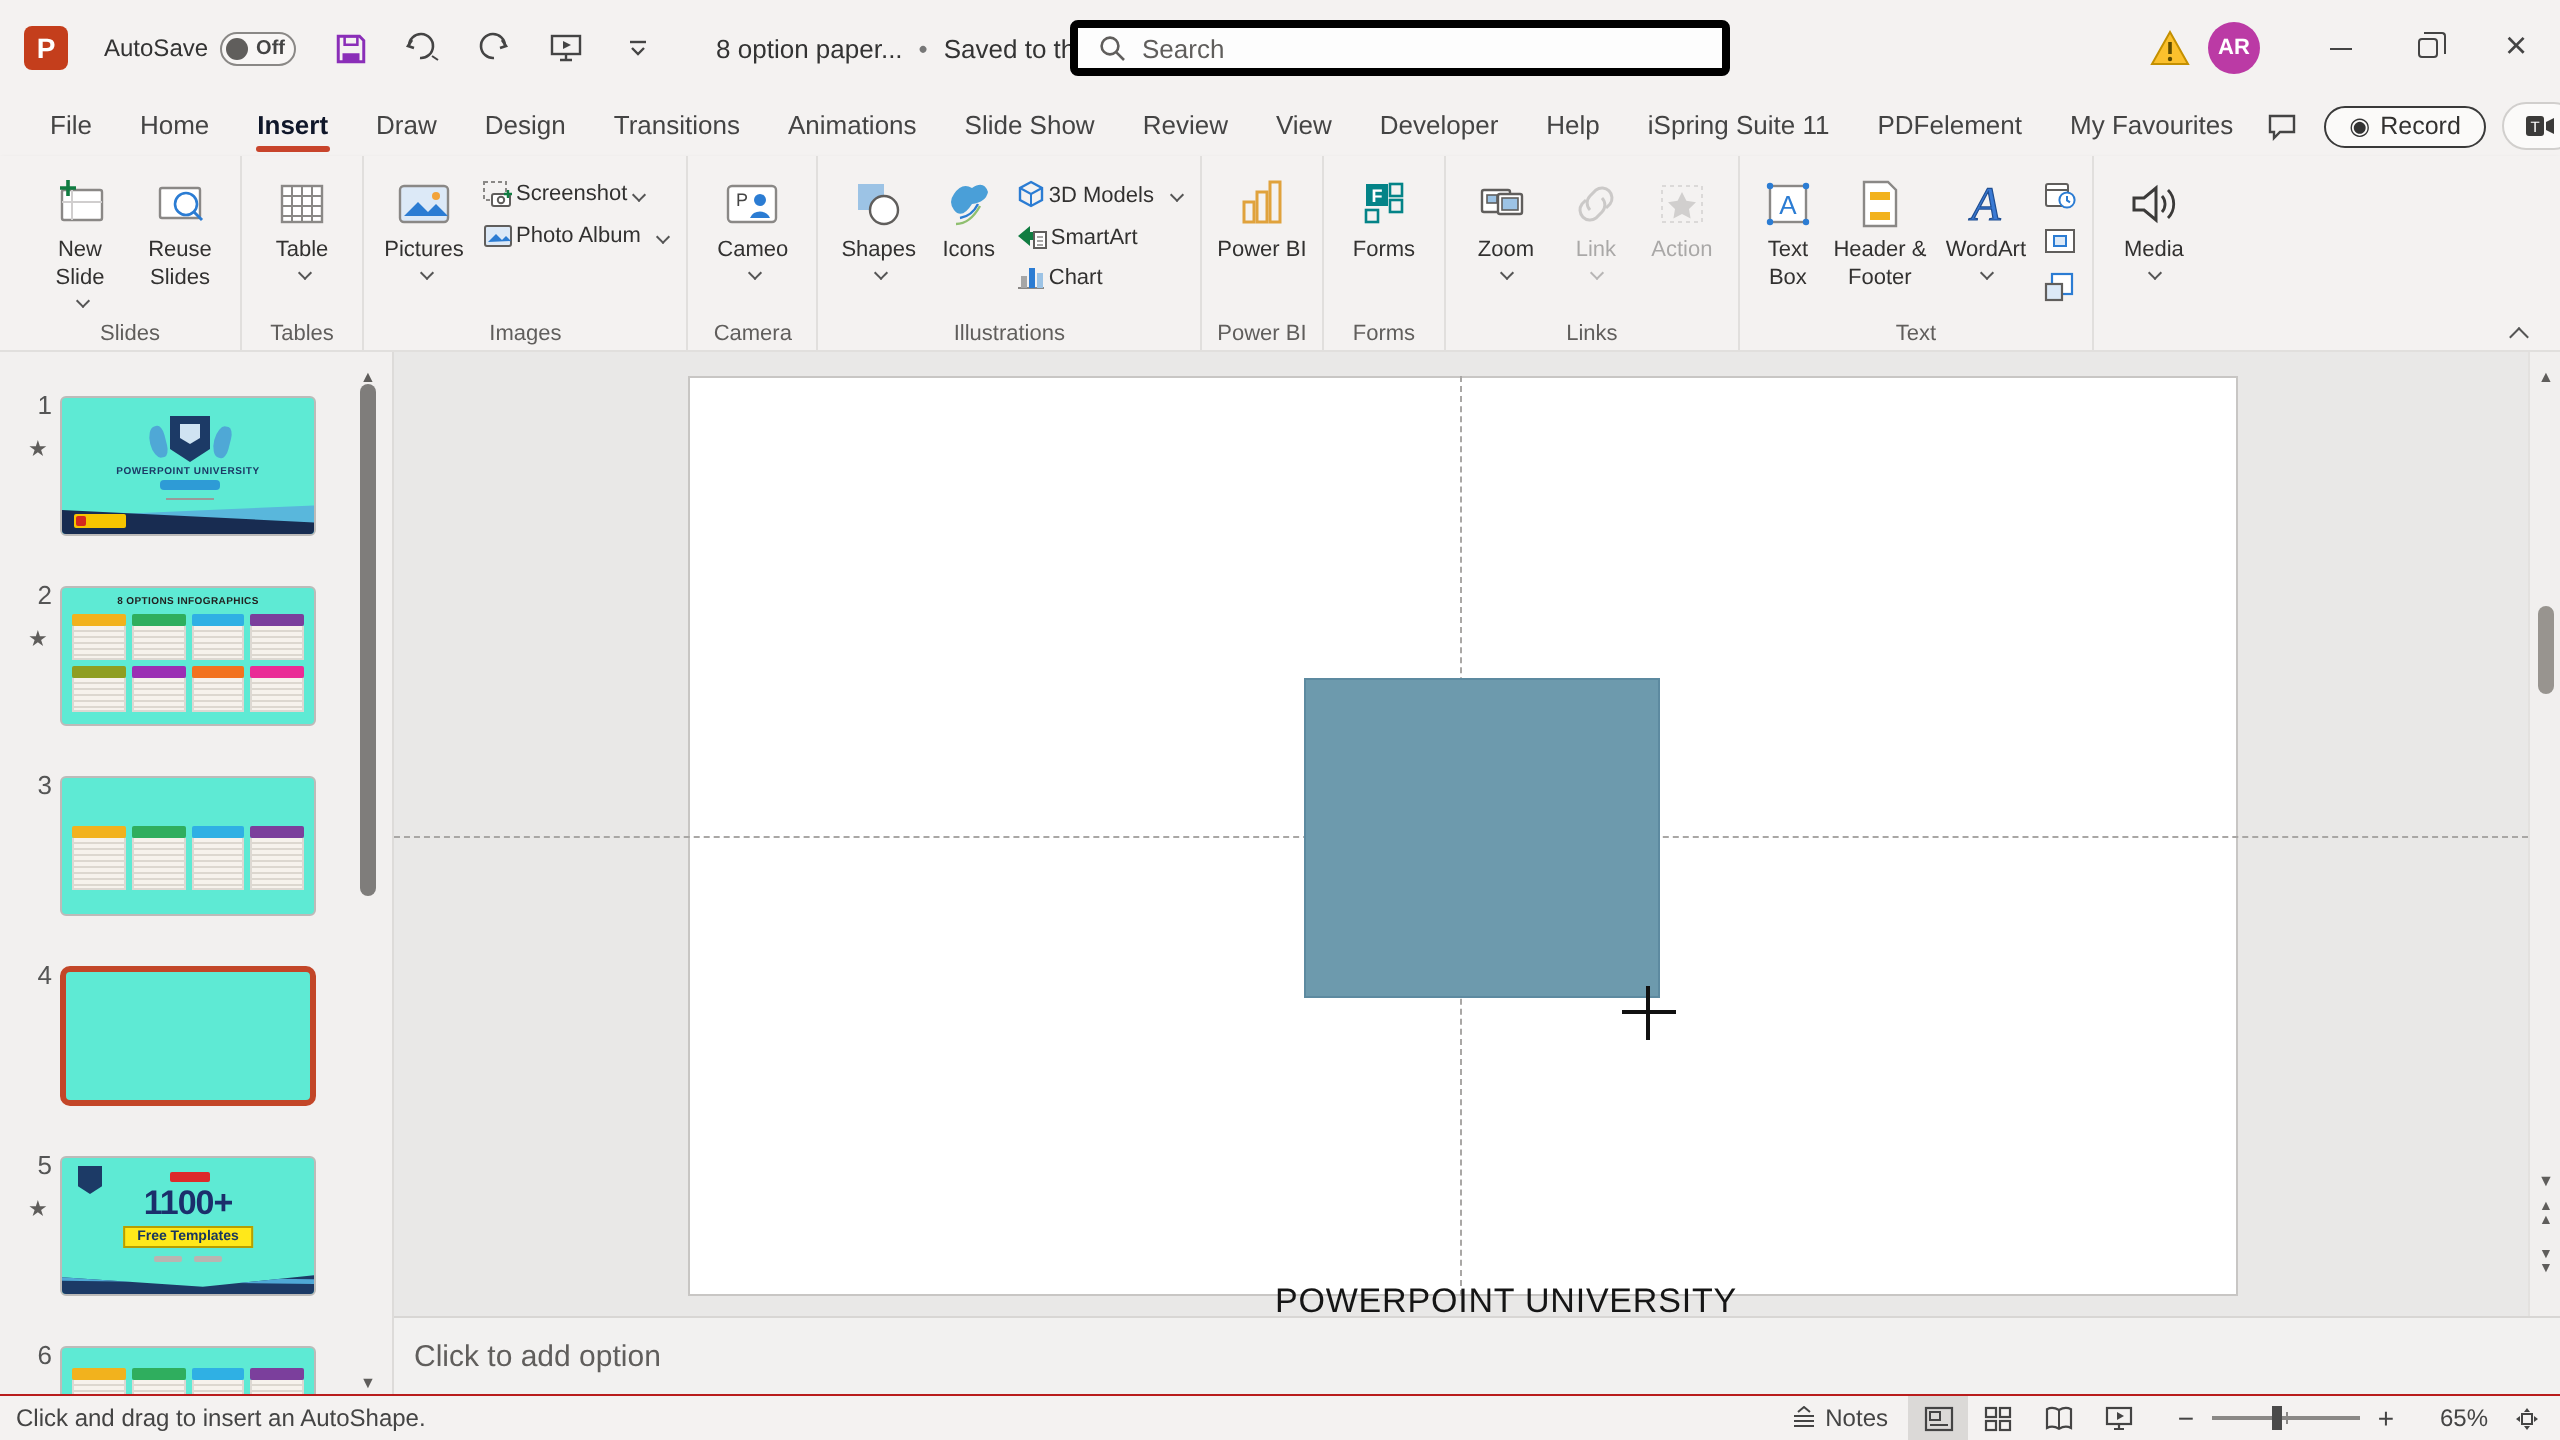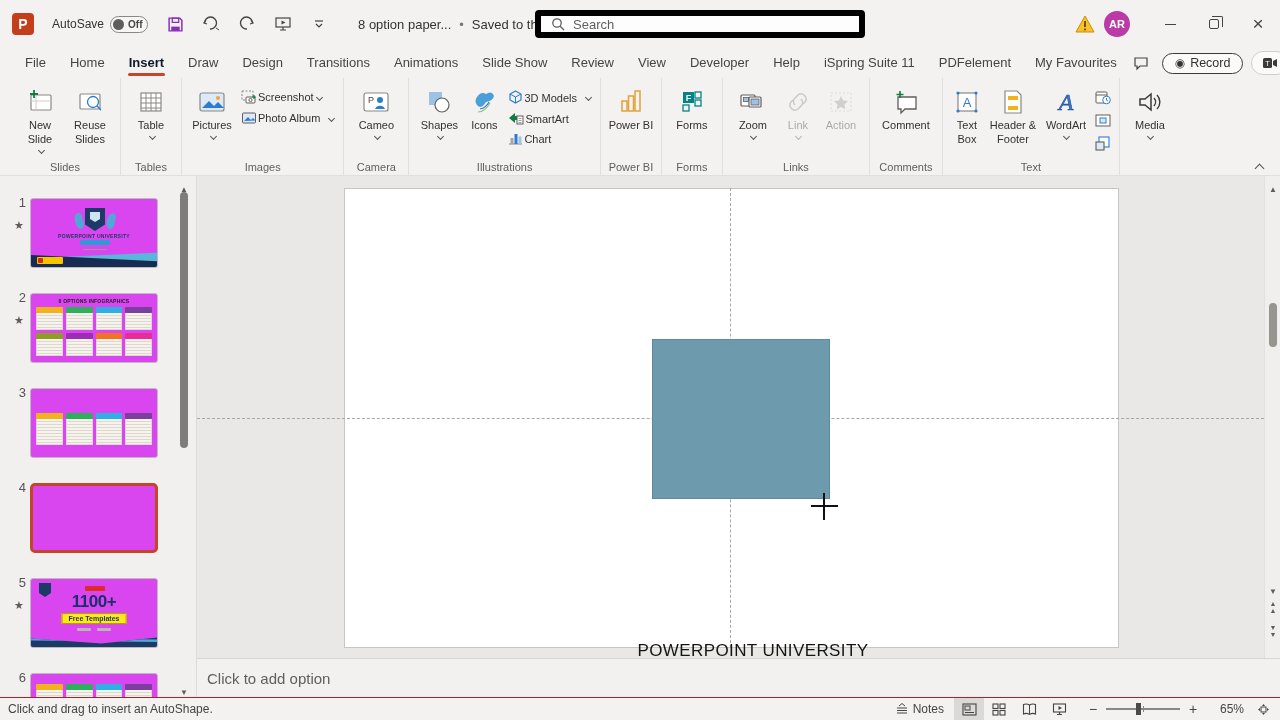--- a/index.html
+++ b/index.html
@@ -16,21 +16,21 @@
   .toggle { width:38px; height:17px; border:1px solid #8a8886; border-radius:9px;
     display:flex; align-items:center; padding:0 4px 0 2px; gap:4px; background:#f8f6f5; cursor:pointer; }
   .knob { width:11px; height:11px; border-radius:50%; background:#605e5c; }
   .toggle .state { font-size:10px; color:#444;font-weight:bold; }
   .qat { display:flex; align-items:center; gap:14px; margin-left:16px; }
   .qat .qbtn { width:22px; height:22px; display:flex; align-items:center; justify-content:center; cursor:pointer; }
   .doc-title { margin-left:28px; display:flex; align-items:center; gap:8px; font-size:13px; color:#333; }
   .doc-title .dot { color:#777; }
   .doc-title .saved { display:flex; align-items:center; gap:4px; cursor:pointer; }
   .search { position:absolute; left:535px; top:10px; width:330px; height:28px;
-    background:#fdfdfd; border:6px solid #000000; border-radius:4px;
+    background:#fdfdfd; border:4px solid #000000; border-radius:4px;
     display:flex; align-items:center; padding:0 10px; gap:8px; }
   .search input { border:none; outline:none; background:transparent; font-size:13px;
     color:#333; width:100%; font-family:"Liberation Sans", sans-serif; }
   .search input::placeholder { color:#605e5c; }
   .tb-right { position:absolute; right:0; top:0; height:48px; display:flex; align-items:center; }
   .warn { width:22px; height:20px; margin-right:8px; cursor:pointer; }
   .avatar { width:26px; height:26px; border-radius:50%; background:#bb3aa5; color:#fff;
     font-size:11px; font-weight:bold; display:flex; align-items:center; justify-content:center;
     margin-right:18px; cursor:pointer; }
   .winbtn { width:44px; height:48px; display:flex; align-items:center; justify-content:center;
@@ -84,21 +84,21 @@
 
   
   .workspace { position:absolute; left:0; top:176px; width:1280px; height:521px; display:flex; }
 
   
   .slidepanel { position:relative; width:196px; background:#f2f0ef; flex:none; }
   .srow { position:absolute; left:0; width:196px; }
   .snum { position:absolute; left:6px; top:2px; width:20px; text-align:right; font-size:13px; color:#555; }
   .sstar { position:absolute; left:14px; top:22px; }
   .sstar:before { content:"\2605"; font-size:11px; color:#5f5d5b; }
-  .thumb { position:absolute; left:30px; top:5px; width:128px; height:70px; background:#d946ef;
+  .thumb { position:absolute; left:30px; top:5px; width:128px; height:70px; background:#5eead4;
     border:1px solid #bdbbb9; border-radius:3px; overflow:hidden; cursor:pointer; }
   .thumb.selected { border:3px solid #c34628; border-radius:5px; }
   
   .t1-shield { position:absolute; left:54px; top:9px; width:20px; height:23px; background:#1c3a66;
     clip-path:polygon(0 0,100% 0,100% 72%,50% 100%,0 72%); }
   .t1-shield i { position:absolute; left:5px; top:4px; width:10px; height:10px; background:#cfe3f2;
     display:block; clip-path:polygon(0 0,100% 0,100% 70%,50% 100%,0 70%); }
   .t1-wingL,.t1-wingR { position:absolute; top:14px; width:8px; height:16px; background:#4fa8d6;
     border-radius:60% 40% 40% 60%; }
   .t1-wingL { left:44px; transform:rotate(-14deg); }
@@ -534,32 +534,20 @@
         <svg width="26" height="24" viewBox="0 0 26 24">
             <rect x="3" y="3" width="20" height="18" fill="none" stroke="#b5b3b1" stroke-width="1" stroke-dasharray="2 2"></rect>
             <path d="M13 6 l2.2 4.4 4.8.7-3.5 3.4.8 4.8-4.3-2.3-4.3 2.3.8-4.8L6 11.1l4.8-.7z" fill="#9a9896"></path>
           </svg>
       </span>
       <span>Action</span>
     </div>
     <div class="glabel">Links</div>
   </div>
 
-  <div class="group">
-    <div class="bb" style="width:62px">
-      <span class="ic">
-        <svg width="28" height="26" viewBox="0 0 28 26">
-            <path d="M6 8h18v12H13l-4 4v-4H6z" fill="#fff" stroke="#605e5c" stroke-width="1.3"></path>
-            <path d="M8 2v7 M4.5 5.5h7" stroke="#107c41" stroke-width="1.6"></path>
-          </svg>
-      </span>
-      <span>Comment</span>
-    </div>
-    <div class="glabel">Comments</div>
-  </div>
 
   <div class="group">
     <div class="bb" style="width:38px">
       <span class="ic">
         <svg width="26" height="26" viewBox="0 0 26 26">
             <rect x="4" y="4" width="18" height="18" fill="#fff" stroke="#8a8886" stroke-width="1.2"></rect>
             <text x="13" y="18" font-size="13" fill="#2b7cd3" text-anchor="middle" font-family="Liberation Sans">A</text>
             <circle cx="4" cy="4" r="1.6" fill="#2b7cd3"></circle>
             <circle cx="22" cy="4" r="1.6" fill="#2b7cd3"></circle>
             <circle cx="4" cy="22" r="1.6" fill="#2b7cd3"></circle>

